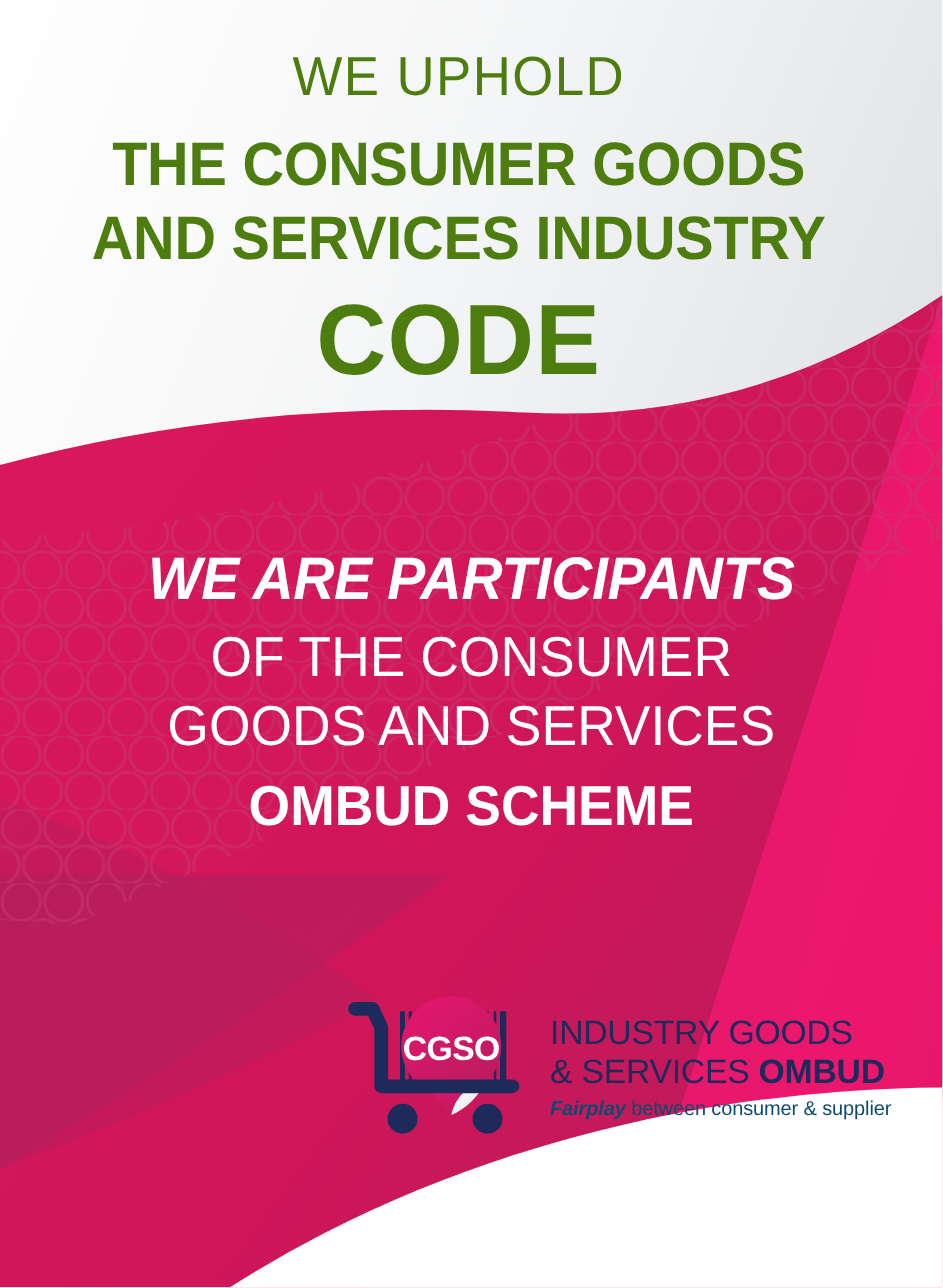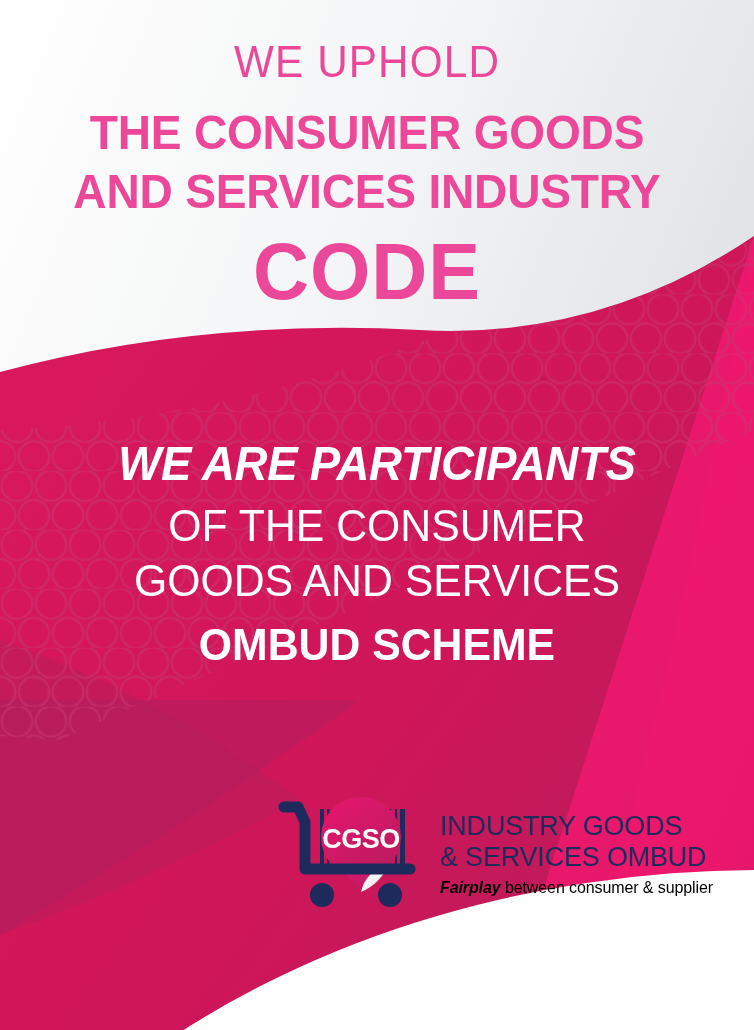--- a/index.html
+++ b/index.html
@@ -16,21 +16,21 @@
     background:#ffffff;
   }
   .bg-svg{position:absolute;top:0;left:0;width:754px;height:1030px;display:block;}
 
   
   .top-block{
     position:absolute;
     top:0;left:0;
     width:734px;
     text-align:center;
-    color:#ec4899;
+    color:#4d7c0f;
     z-index:5;
   }
   .l-we-uphold{
     font-size:44px;
     font-weight:300;
     letter-spacing:1.2px;
     line-height:1;
     margin-top:40px;
     transform:scaleX(0.96);
   }
@@ -110,25 +110,25 @@
     letter-spacing:-0.2px;
     white-space:nowrap;
   }
   .lt-row2{
     font-size:27px;
     font-weight:400;
     letter-spacing:-0.2px;
     margin-top:4px;
     white-space:nowrap;
   }
-  .lt-row2 b{font-weight:400;}
+  .lt-row2 b{font-weight:700;}
   .lt-tag{
     margin-top:9px;
     font-size:16px;
-    color:#000000;
+    color:#0c4a6e;
     white-space:nowrap;
     letter-spacing:-0.1px;
   }
   .lt-tag i{font-weight:700;font-style:italic;}
 </style>
 </head>
 <body>
 
 <div id="poster">
 

